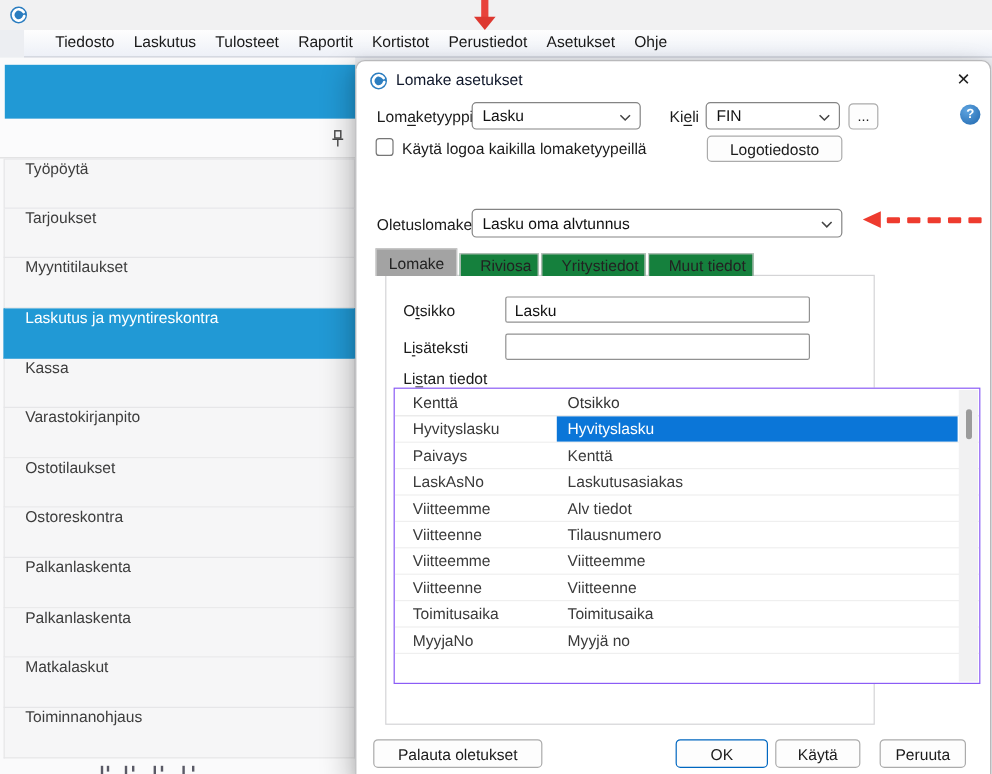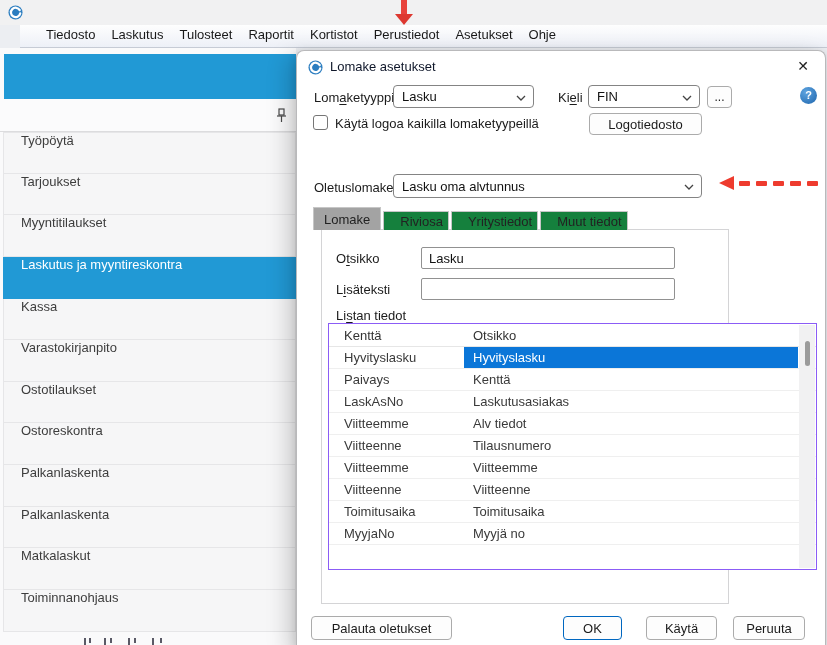--- a/index.html
+++ b/index.html
@@ -279,21 +279,21 @@
           <span class="c1">MyyjaNo</span>
           <span class="c2">Myyjä no</span>
         </div>
       <div class="vscroll">
           <div class="vthumb"></div>
         </div>
     </div>
   </div>
 
   <button class="btn" style="left:14px; top:565px; width:141px; height:24px">Palauta oletukset</button>
-  <button class="btn default" style="left:266px; top:565px; width:59px; height:24px">OK</button>
+  <button class="btn default" style="left:266px; top:565px; width:77px; height:24px">OK</button>
   <button class="btn" style="left:349px; top:565px; width:71px; height:24px">Käytä</button>
   <button class="btn" style="left:436px; top:565px; width:72px; height:24px">Peruuta</button>
 </section>
 
 <div class="anno">
   <div class="arrow-down-shaft"></div>
   <div class="arrow-down-head"></div>
 </div>
 <div class="anno arrow-left">
   <div class="head"></div>

